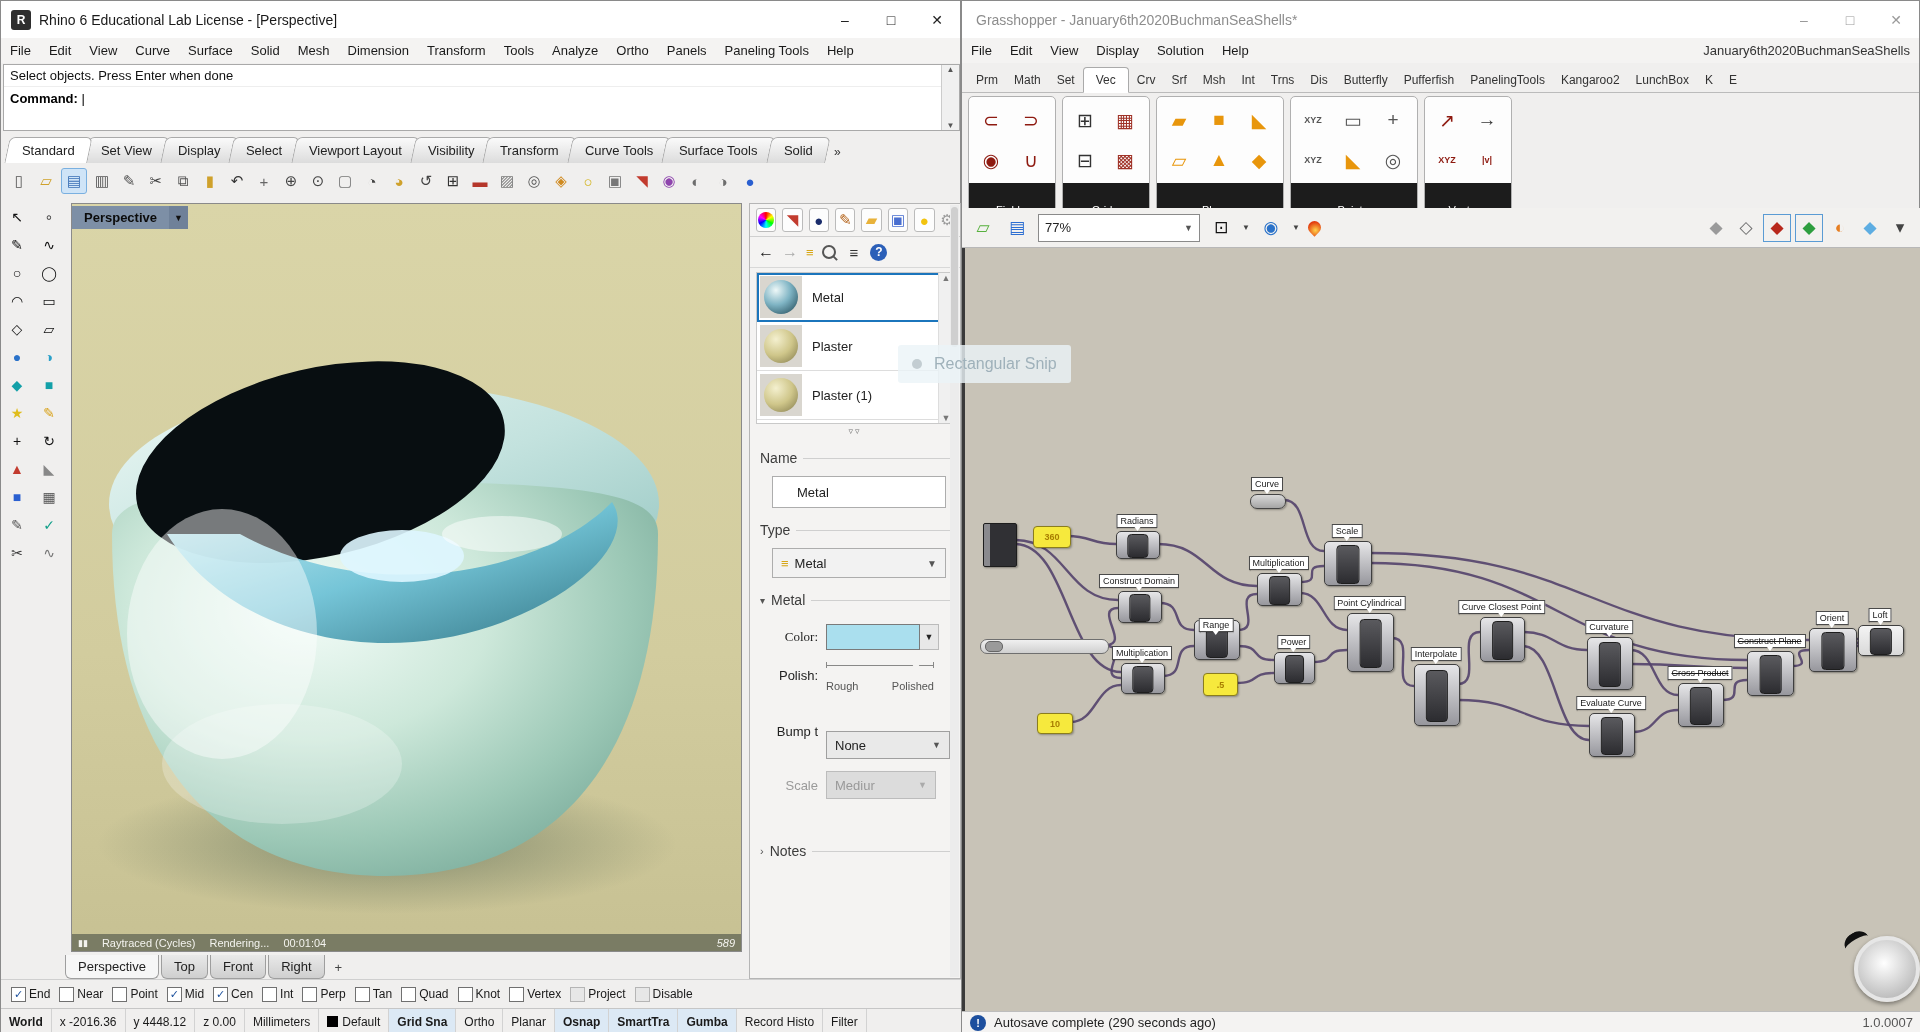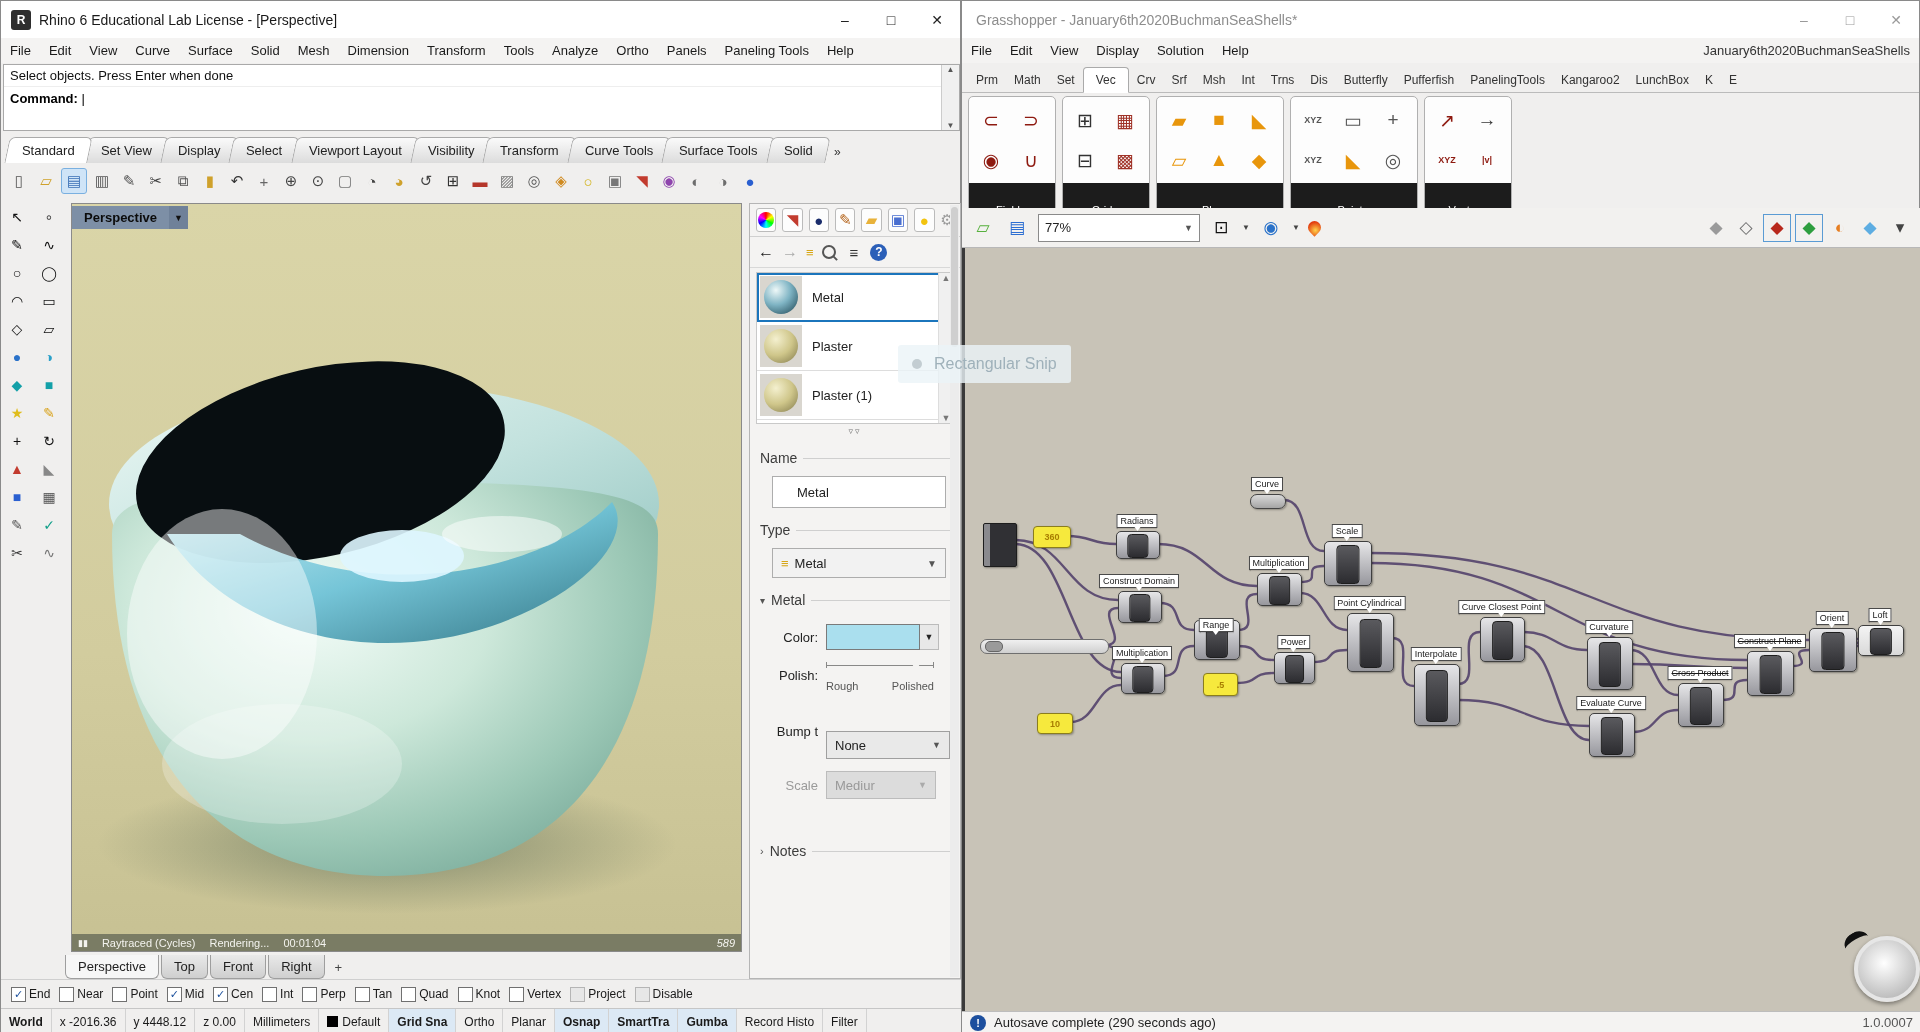--- a/index.html
+++ b/index.html
@@ -378,21 +378,21 @@
       <span>Metal</span>
       <span class="arrow">▼</span>
     </div>
 
     <div class="sectionhdr">
       <span style="font-size:10px;color:#555;">▾</span>
       <span>Metal</span>
         <div class="line"></div>
     </div>
 
-    <div class="prow" style="margin-top:16px;">
+    <div class="prow" style="margin-top:16px;font-family:Liberation Serif, serif;">
       <div class="plab">Color:</div>
       <div class="swatch"></div>
       <div class="swatchdd">▼</div>
     </div>
 
     <div class="prow" style="align-items:flex-start;">
       <div class="plab" style="margin-top:6px;">Polish:</div>
       <div>
         <div class="slider">
           <div class="track"></div>

